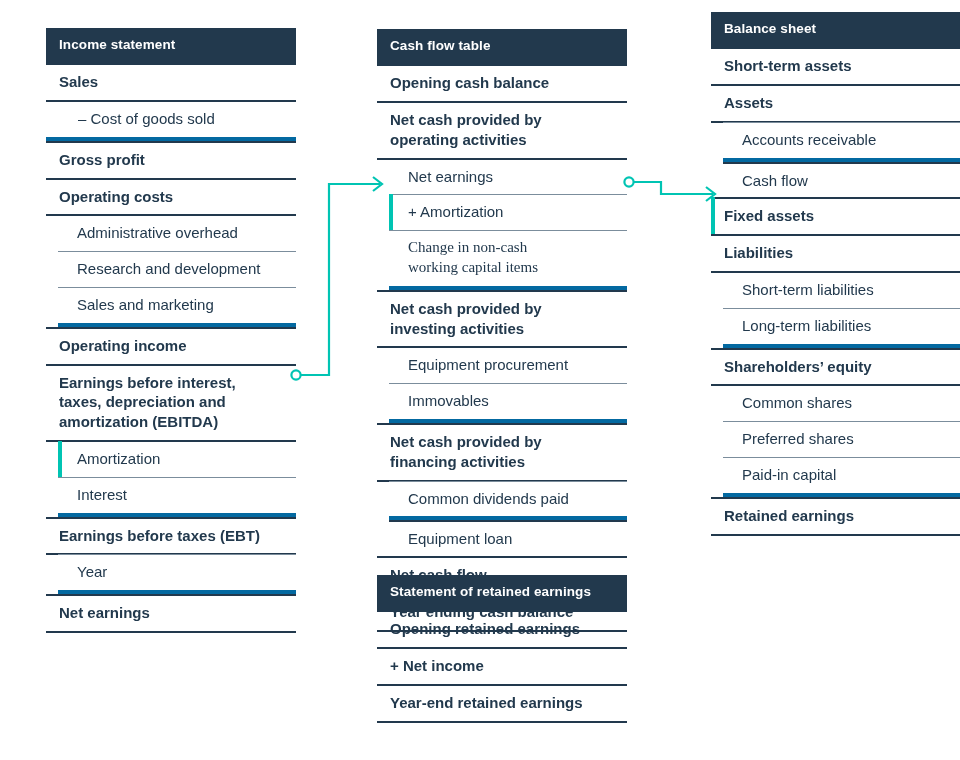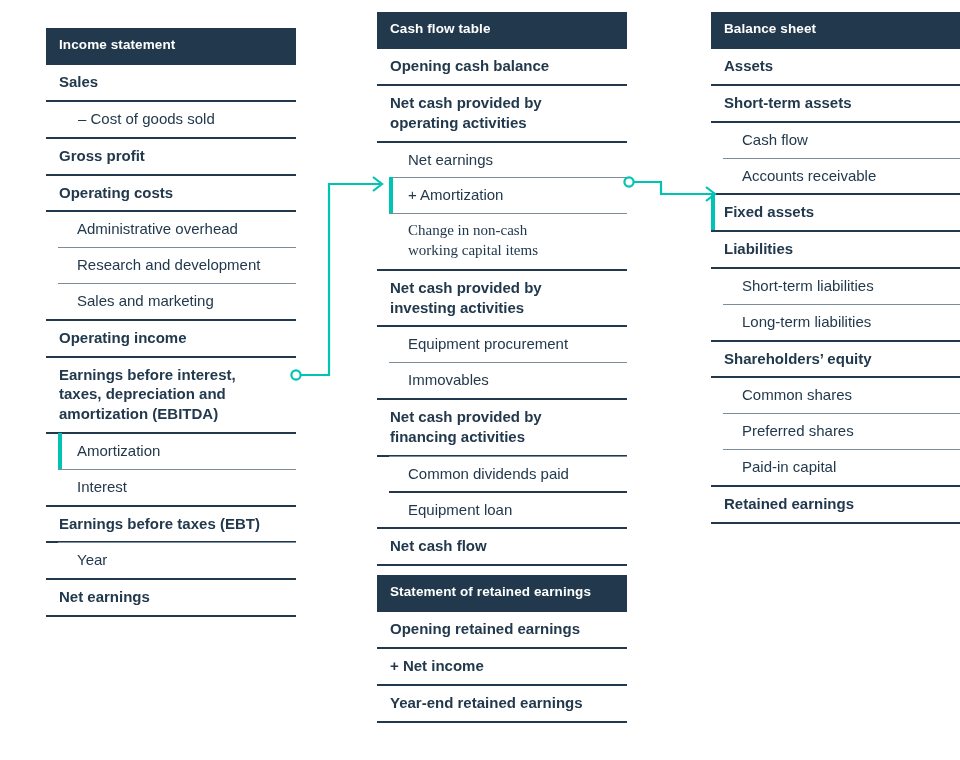--- a/index.html
+++ b/index.html
@@ -70,21 +70,21 @@
     font-weight: normal;
     padding-left: 19px;
   }
 
   
   .row.minor.thick-top {
     border-top: 2px solid #22394d;
     margin-top: -2px;
   }
   .row.minor.thick-bottom {
-    border-bottom: 2px solid #0369a1;
+    border-bottom: 6px solid #0369a1;
   }
 
   
   .row.minor.fullwidth {
     margin-left: 0;
   }
   .row.minor.fullwidth > .row-inner {
     padding-left: 32px;
   }
 
@@ -174,21 +174,21 @@
         <div class="row-inner">Year</div>
       </div>
 
       <div class="row major">
         <div class="row-inner">Net earnings</div>
       </div>
 
     </div>
   </div>
 
-  <div class="stmt" id="col-cashflow" style="left:353px; top:12px;">
+  <div class="stmt" id="col-cashflow" style="left:353px; top:29px;">
     <div class="stmt-header">Cash flow table</div>
     <div class="rows">
 
       <div class="row major">
         <div class="row-inner">Opening cash balance</div>
       </div>
 
       <div class="row major">
         <div class="row-inner" style="max-width:180px;">Net cash provided by operating activities</div>
       </div>
@@ -241,33 +241,33 @@
       </div>
 
     </div>
   </div>
 
   <div class="stmt" id="col-balance" style="left:687px; top:12px;">
     <div class="stmt-header">Balance sheet</div>
     <div class="rows">
 
       <div class="row major">
+        <div class="row-inner">Short-term assets</div>
+      </div>
+
+      <div class="row major">
         <div class="row-inner">Assets</div>
       </div>
 
-      <div class="row major">
-        <div class="row-inner">Short-term assets</div>
+      <div class="row minor thick-bottom">
+        <div class="row-inner">Accounts receivable</div>
       </div>
 
       <div class="row minor thick-top">
         <div class="row-inner">Cash flow</div>
-      </div>
-
-      <div class="row minor thick-bottom">
-        <div class="row-inner">Accounts receivable</div>
       </div>
 
       <div class="row major hl">
         <div class="row-inner">
           <span class="bar"></span>
           <span>Fixed assets</span>
         </div>
       </div>
 
       <div class="row major">

